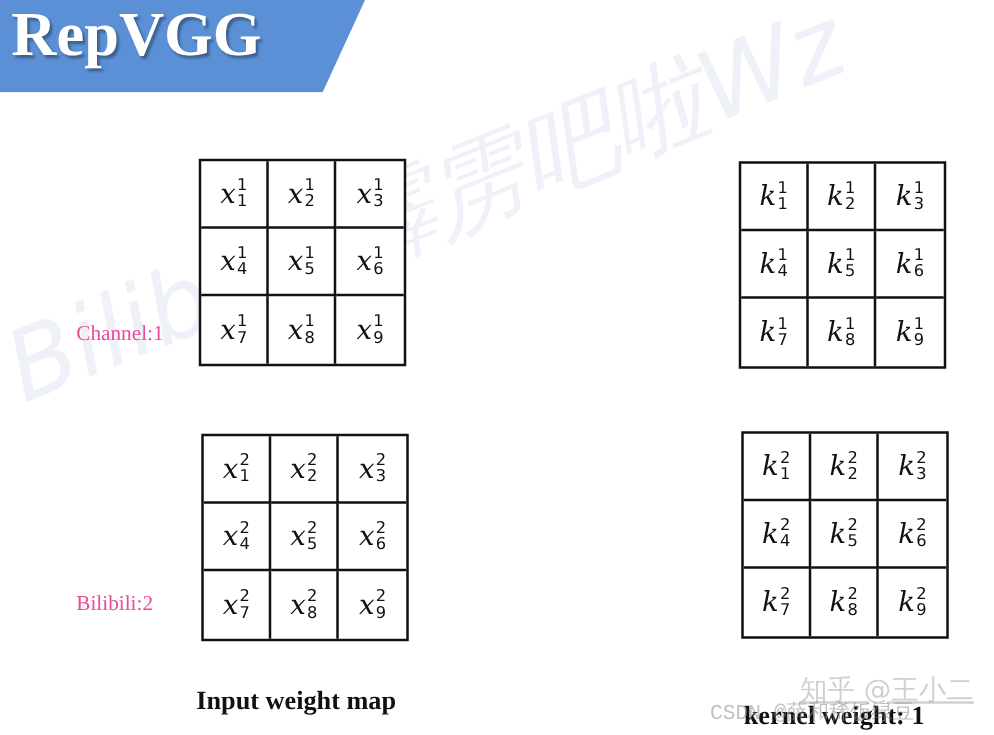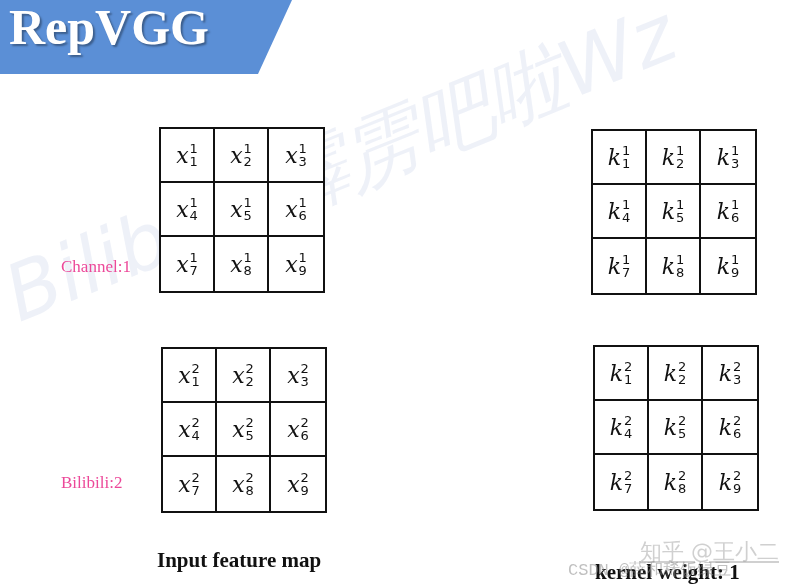--- a/index.html
+++ b/index.html
@@ -322,16 +322,16 @@
     </div>
     <div class="cell">
       <span class="sym">k</span>
       <span class="supsub">
         <span>2</span>
         <span>9</span>
       </span>
     </div>
   </div>
 
-<div class="caption" style="left:157px; top:548px;">Input feature map</div>
+<div class="caption" style="left:157px; top:548px;">Input weight map</div>
 <div class="wm-zhihu">知乎 @王小二</div>
 <div class="caption" style="left:595px; top:560px;font-family:Liberation Serif, serif;">kernel weight: 1</div>
 <div class="wm-csdn">CSDN @薛和稀饭绿豆</div>
 
 </body></html>

